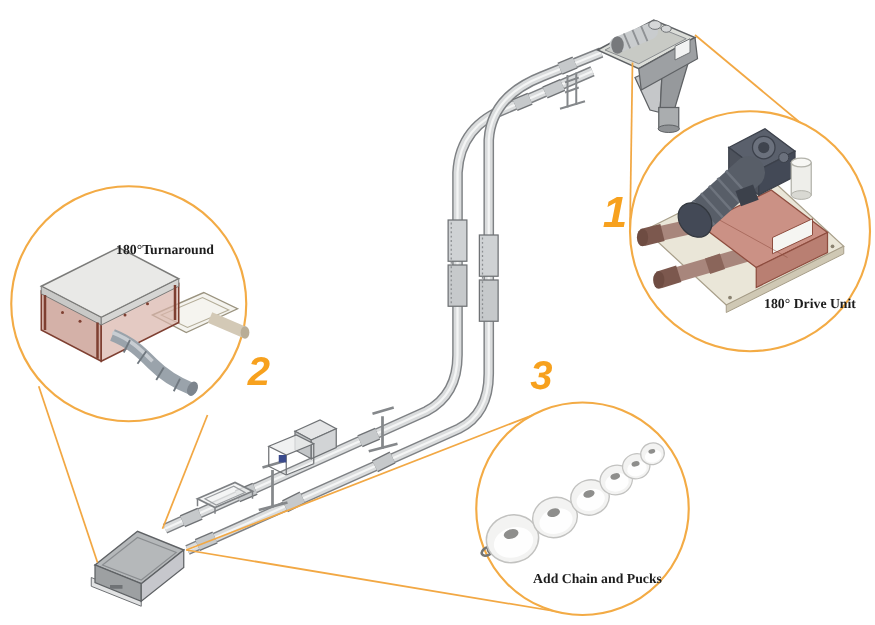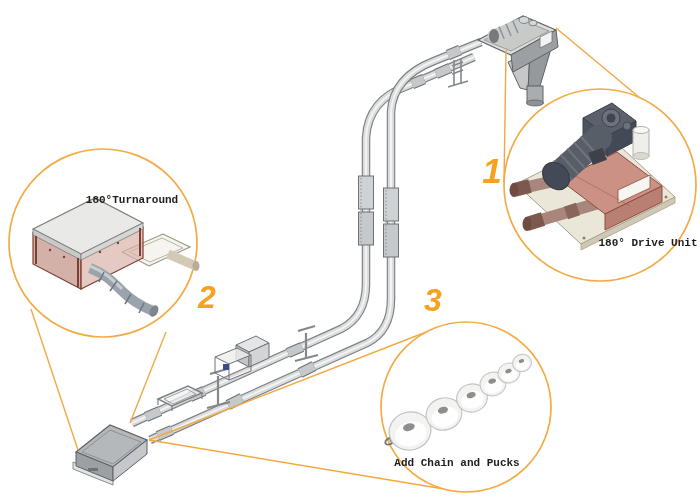--- a/index.html
+++ b/index.html
@@ -6,21 +6,21 @@
   .stage{position:relative;width:700px;height:500px;background:#ffffff;overflow:hidden;
          font-family:"Liberation Sans",sans-serif;}
   .stage svg{position:absolute;left:0;top:0;}
   .callout-num{position:absolute;transform:translate(-50%,-50%);
     font-family:"Liberation Sans",sans-serif;font-weight:700;font-style:italic;
     color:#f7a11e;line-height:1;}
   .num1{font-size:35px;}
   .num2{font-size:32px;}
   .num3{font-size:32px;}
   .callout-label{position:absolute;transform:translate(-50%,-50%);
-    font-family:Liberation Mono, monospace;font-weight:600;font-size:11px;
+    font-family:Liberation Serif, serif;font-weight:600;font-size:11px;
     color:#1d1d1d;white-space:nowrap;letter-spacing:0;}
   
   .tube-o{stroke:#7e8184;stroke-width:8.5;fill:none;}
   .tube-f{stroke:#dadcdd;stroke-width:6.2;fill:none;}
   .tube-h{stroke:#f4f5f5;stroke-width:1.8;fill:none;}
   .cpl-o{stroke:#6f7275;stroke-width:10.6;fill:none;}
   .cpl-f{stroke:#c6c9cb;stroke-width:8.4;fill:none;}
   .lead{stroke:#f2a844;stroke-width:1.4;fill:none;}
   .ccl{fill:#ffffff;stroke:#f3ab45;stroke-width:1.7;}
 </style>
@@ -287,14 +287,14 @@
     </g>
   </g>
 </svg>
 
 <div class="callout-num num1" style="left:492px;top:170px;">1</div>
 <div class="callout-num num2" style="left:207px;top:297px;">2</div>
 <div class="callout-num num3" style="left:433px;top:300px;">3</div>
 
 <div class="callout-label" style="left:648px;top:243px;">180° Drive Unit</div>
 <div class="callout-label" style="left:132px;top:200px;">180°Turnaround</div>
-<div class="callout-label" style="left:457px;top:463px;text-align:right;">Add Chain and Pucks</div>
+<div class="callout-label" style="left:478px;top:463px;text-align:right;">Add Chain and Pucks</div>
 </div>
 
 </body></html>

